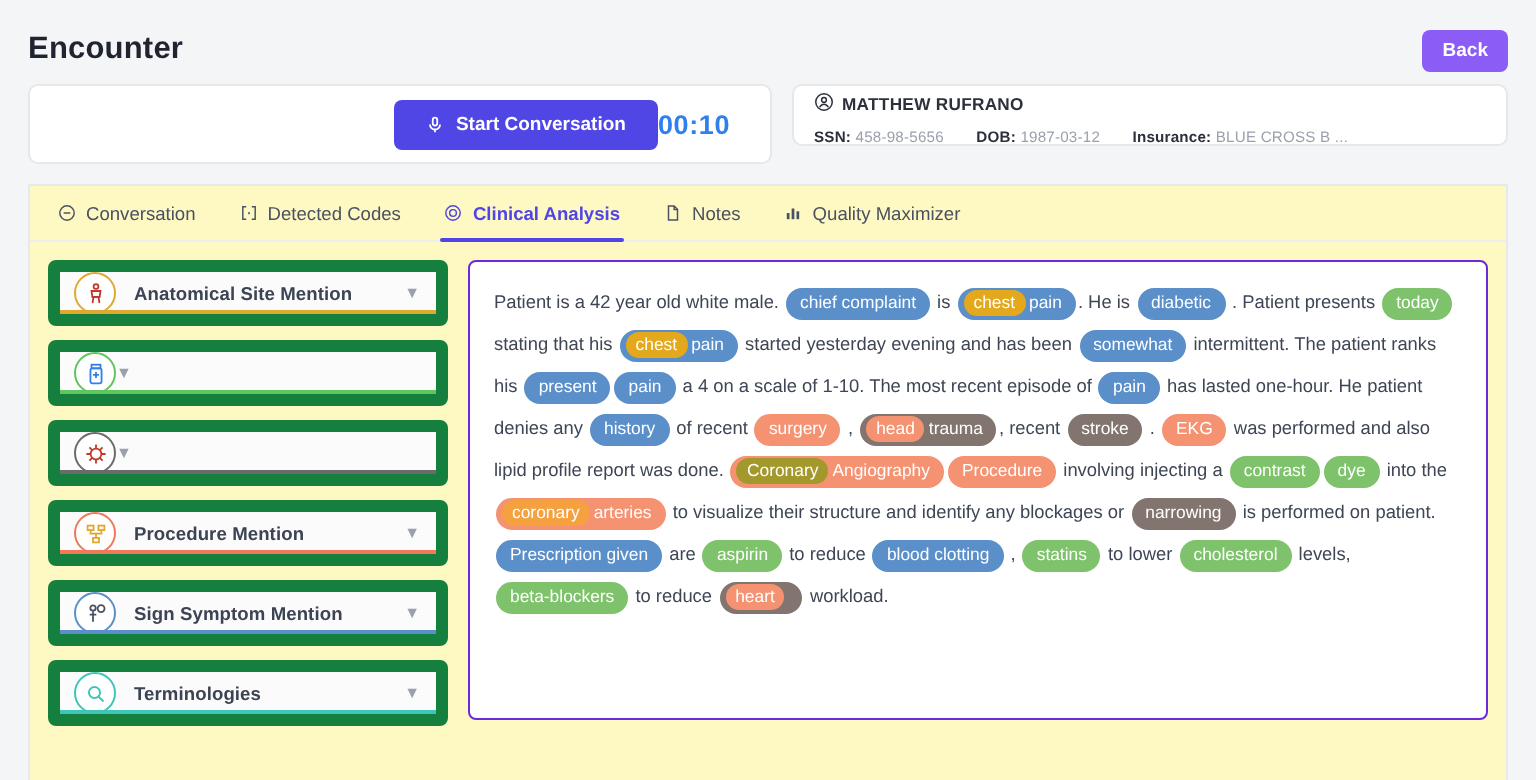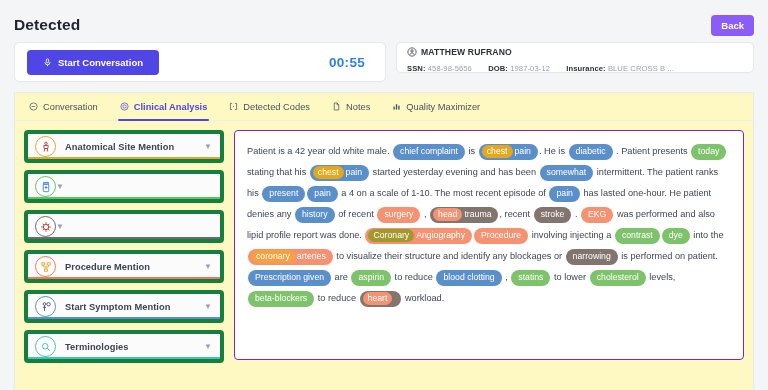--- a/index.html
+++ b/index.html
@@ -16,21 +16,21 @@
   .page-title { font-size: 15.5px; font-weight: 700; color: #1f2430; letter-spacing: .1px; }
   .back-btn {
     background: #8b5cf6; color: #fff; border: none; border-radius: 4px;
     font-size: 9.5px; font-weight: 700; padding: 5px 10px; cursor: pointer;
     font-family: "Liberation Sans", sans-serif;
   }
 
   
   .strip { display: flex; gap: 10px; }
   .card { background: #fff; border: 1px solid #e6e8ec; border-radius: 5px; }
-  .rec-card { width: 372px; height: 40px; display: flex; align-items: center; justify-content: space-between; padding: 0 12px; }
+  .rec-card { width: 372px; height: 40px; display: flex; align-items: center; justify-content: flex-end; padding: 0 12px; }
   .start-btn {
     display: flex; align-items: center; gap: 6px;
     background: #4f46e5; color: #fff; border: none; border-radius: 4px;
     padding: 7px 16px; font-size: 9.5px; font-weight: 700; cursor: pointer;
     font-family: "Liberation Sans", sans-serif;
   }
   .mic-ico { width: 9px; height: 9px; display: block; }
   .timer { color: #2f80ed; font-size: 13.5px; font-weight: 700; letter-spacing: .3px; padding-right: 8px; }
 
   .pat-card { flex: 1; height: 31px; padding: 5px 10px; display: flex; flex-direction: column; justify-content: center; gap: 3px; }
@@ -46,21 +46,21 @@
   .tab { display: flex; align-items: center; gap: 5px; font-size: 9.3px; color: #4a5160; height: 28px; line-height: 28px; cursor: pointer; position: relative; }
   .tab.active { color: #4f46e5; font-weight: 700; }
   .tab.active::after { content: ""; position: absolute; left: -2px; right: -2px; bottom: 0; height: 2px; background: #4f46e5; border-radius: 2px; }
   .tab svg { display: block; }
 
   
   .body { display: flex; gap: 10px; padding: 9px 9px 0 9px; }
 
   .sidebar { width: 200px; display: flex; flex-direction: column; gap: 7px; }
   .acc {
-    background: #fbfbfc; border: 4px solid #15803d; border-radius: 4px;
+    background: #fbfbfc; border: 6px solid #15803d; border-radius: 4px;
     height: 33px; display: flex; align-items: center; padding: 0 8px 0 7px;
     position: relative; cursor: pointer; overflow: hidden;
   }
   .acc::after { content: ""; position: absolute; left: 0; right: 0; bottom: 0; height: 2.5px; background: var(--accent); }
   .acc .ico-wrap {
     width: 21px; height: 21px; border-radius: 50%; flex: 0 0 21px;
     border: 1px solid var(--accent); background: #fff;
     display: flex; align-items: center; justify-content: center;
   }
   .acc .ico-wrap svg { display: block; }
@@ -91,38 +91,38 @@
   .in-olive  { background: #a2982b; }
   .in-salmon { background: #f59272; }
   .in-orange { background: #f5a13f; }
 </style>
 </head>
 <body>
 
 <div class="page">
 
   <div class="topbar">
-    <div class="page-title">Detected</div>
+    <div class="page-title">Encounter</div>
     <button class="back-btn">Back</button>
   </div>
 
   <div class="strip">
 
     <div class="card rec-card">
       <button class="start-btn">
         <span class="mic-ico">
           <svg width="9" height="9" viewBox="0 0 16 16" fill="none" stroke="#fff" stroke-width="1.6">
             <rect x="6" y="1.5" width="4" height="7" rx="2"></rect>
               <path d="M3.5 7.5a4.5 4.5 0 0 0 9 0"></path>
               <path d="M8 12v2.5"></path>
           </svg>
         </span>
         <span>Start Conversation</span>
       </button>
-      <div class="timer">00:55</div>
+      <div class="timer">00:10</div>
     </div>
 
     <div class="card pat-card">
       <div class="pat-name-row">
         <span>
           <svg width="10" height="10" viewBox="0 0 16 16" fill="none" stroke="#2b303b" stroke-width="1.2">
             <circle cx="8" cy="8" r="6.6"></circle>
               <circle cx="8" cy="6.3" r="1.9"></circle>
               <path d="M4.6 12.2c.7-1.7 2-2.5 3.4-2.5s2.7.8 3.4 2.5"></path>
           </svg>
@@ -145,36 +145,36 @@
     <div class="tabs">
       <div class="tab">
         <span>
           <svg width="9" height="9" viewBox="0 0 16 16" fill="none" stroke="#4a5160" stroke-width="1.3">
               <circle cx="8" cy="8" r="6.4"></circle>
               <path d="M5 8h6"></path>
             </svg>
         </span>
         <span>Conversation</span>
       </div>
+      <div class="tab">
+        <span>
+          <svg width="9" height="9" viewBox="0 0 16 16" fill="none" stroke="#4a5160" stroke-width="1.3">
+              <path d="M5.5 2.5h-3v11h3M10.5 2.5h3v11h-3M8 7v2"></path>
+            </svg>
+        </span>
+        <span>Detected Codes</span>
+      </div>
       <div class="tab active">
         <span>
           <svg width="9" height="9" viewBox="0 0 16 16" fill="none" stroke="#4f46e5" stroke-width="1.3">
               <circle cx="8" cy="8" r="3"></circle>
               <circle cx="8" cy="8" r="6.4"></circle>
             </svg>
         </span>
         <span>Clinical Analysis</span>
-      </div>
-      <div class="tab">
-        <span>
-          <svg width="9" height="9" viewBox="0 0 16 16" fill="none" stroke="#4a5160" stroke-width="1.3">
-              <path d="M5.5 2.5h-3v11h3M10.5 2.5h3v11h-3M8 7v2"></path>
-            </svg>
-        </span>
-        <span>Detected Codes</span>
       </div>
       <div class="tab">
         <span>
           <svg width="9" height="9" viewBox="0 0 16 16" fill="none" stroke="#4a5160" stroke-width="1.3">
               <path d="M4 1.8h5l3 3v9.4H4z"></path>
               <path d="M9 1.8v3.2h3"></path>
             </svg>
         </span>
         <span>Notes</span>
       </div>
@@ -240,21 +240,21 @@
         </div>
 
         <div class="acc" style="--accent:#5b8fc9">
           <span class="ico-wrap">
             <svg width="12" height="12" viewBox="0 0 16 16" fill="none" stroke="#4a5160" stroke-width="1.2">
                 <circle cx="6" cy="4" r="1.8"></circle>
                 <path d="M6 6.2v7M3.8 8.4h4.4"></path>
                 <circle cx="11.4" cy="4.4" r="2.3"></circle>
               </svg>
           </span>
-          <span class="acc-label">Start Symptom Mention</span>
+          <span class="acc-label">Sign Symptom Mention</span>
           <span class="chev">▼</span>
         </div>
 
         <div class="acc" style="--accent:#3fc5b7">
           <span class="ico-wrap">
             <svg width="12" height="12" viewBox="0 0 16 16" fill="none" stroke="#3fc5b7" stroke-width="1.3">
                 <circle cx="7" cy="7" r="3.7"></circle>
                 <path d="M9.8 9.8l3.2 3.2"></path>
               </svg>
           </span>

